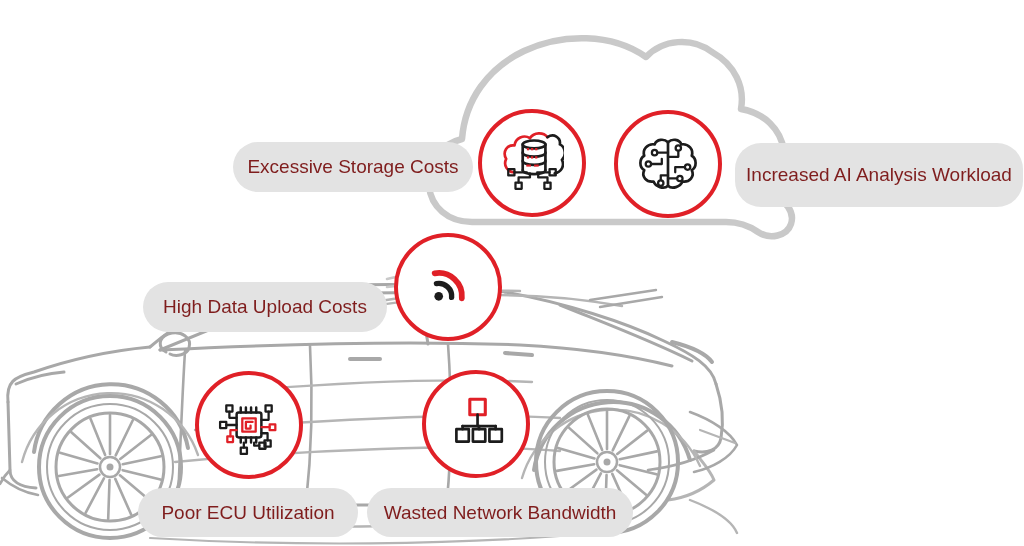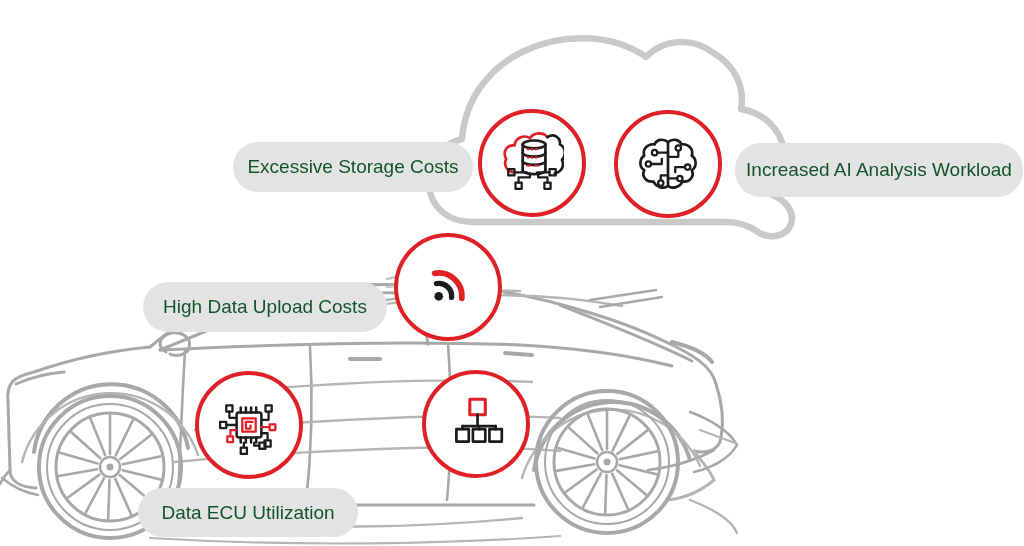--- a/index.html
+++ b/index.html
@@ -3,21 +3,21 @@
 <meta charset="utf-8">
 <style>
   html,body{margin:0;padding:0;background:#ffffff;}
   .stage{
     position:relative;width:1024px;height:546px;overflow:hidden;
     background:#ffffff;font-family:"Liberation Sans",sans-serif;
   }
   .pill{
     position:absolute;background:#e3e3e3;border-radius:26px;
     display:flex;align-items:center;justify-content:center;
-    color:#14532d;font-size:19px;white-space:nowrap;z-index:3;
+    color:#7f1d1d;font-size:19px;white-space:nowrap;z-index:3;
   }
   .badge{
     position:absolute;width:108px;height:108px;border-radius:50%;
     background:#ffffff;border:4px solid #e02027;box-sizing:border-box;
     display:flex;align-items:center;justify-content:center;z-index:4;
   }
   .badge svg{display:block;}
   svg.scene{position:absolute;left:0;top:0;}
   .cloud-svg{z-index:2;}
   .car-svg{z-index:1;}
@@ -144,28 +144,31 @@
              C748,225 738,222 726,222 Z" fill="#ffffff" stroke="#c9c9c9" stroke-width="6.5" stroke-linejoin="round"></path>
     <g stroke="#c9c9c9" stroke-width="2.6" stroke-linecap="round">
       <path d="M387,279 L400,276"></path>
       <path d="M387,287 L400,285.5"></path>
     </g>
   </svg>
 
   <div class="pill" style="left:233px;top:142px;width:240px;height:50px;">
     <span>Excessive Storage Costs</span>
   </div>
-  <div class="pill" style="left:735px;top:143px;width:288px;height:54px;">
+  <div class="pill" style="left:735px;top:143px;width:288px;height:64px;">
     <span>Increased AI Analysis Workload</span>
   </div>
   <div class="pill" style="left:143px;top:266px;width:244px;height:50px;margin-top:16px;">
     <span>High Data Upload Costs</span>
   </div>
   <div class="pill" style="left:138px;top:488px;width:220px;height:49px;">
-    <span>Data ECU Utilization</span>
+    <span>Poor ECU Utilization</span>
+  </div>
+  <div class="pill" style="left:367px;top:488px;width:266px;height:49px;">
+    <span>Wasted Network Bandwidth</span>
   </div>
 
   <div class="badge" style="left:478px;top:109px;">
     <svg width="64" height="64" viewBox="0 0 62 62">
       <g fill="none" stroke-width="2.6" stroke-linecap="round" stroke-linejoin="round">
         <path d="M14,40 C7,40 3,33 6,27 C2,20 7,13 14,14 C15,7 23,3 29,7 C33,1 42,1 46,6" stroke="#e02027"></path>
         <path d="M46,6 C52,2 59,6 58,13 C64,16 64,25 60,28 C63,34 59,40 53,41" stroke="#1c1c1c"></path>
         <g stroke="#1c1c1c">
           <path d="M22,13 A11,3.8 0 0 1 44,13 A11,3.8 0 0 1 22,13 Z"></path>
           <path d="M22,13 V38 M44,13 V38"></path>

